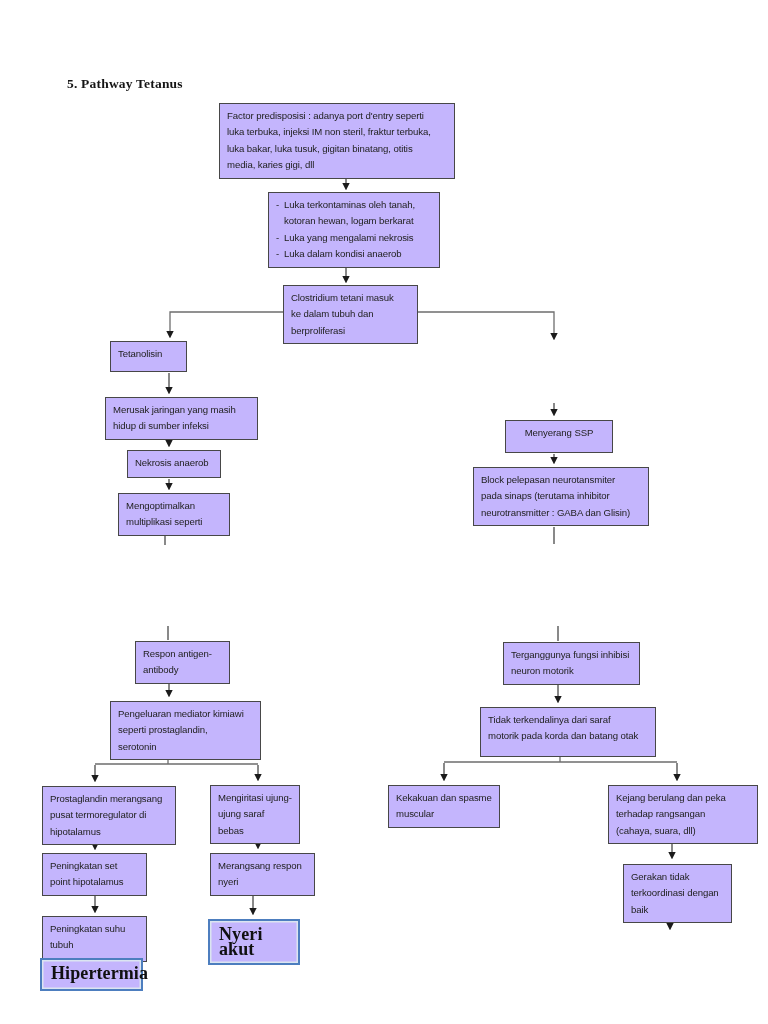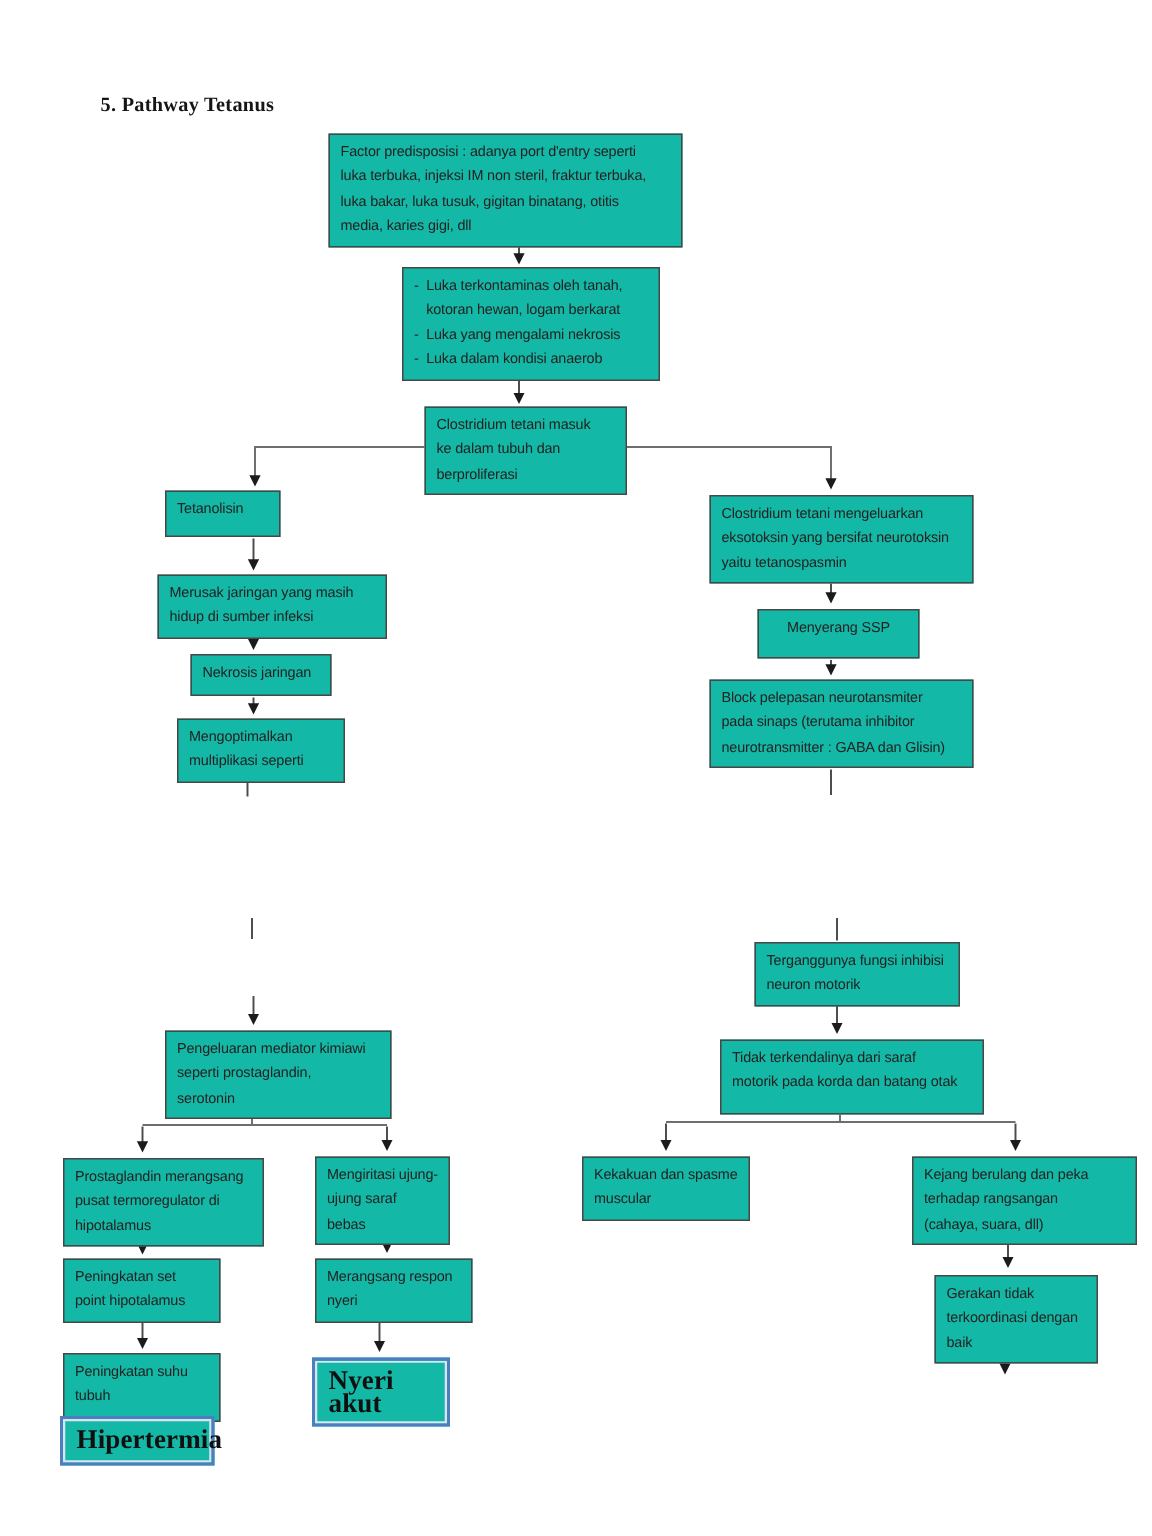--- a/index.html
+++ b/index.html
@@ -1,31 +1,31 @@
 <!DOCTYPE html>
 <html><head>
 <meta charset="utf-8">
 <style>
   * { margin:0; padding:0; box-sizing:border-box; }
   html,body { background:#ffffff; }
   body {
     width:768px; height:1024px; position:relative; overflow:hidden;
     font-family:"Liberation Sans", sans-serif;
   }
-  .page { position:absolute; inset:0; background:#ffffff; }
+  .page { position:absolute; inset:0; background:#ffffff;margin-top:14px; }
   .title {
     position:absolute; left:67px; top:62px;
     font-family:"Liberation Serif", serif; font-weight:bold;
     font-size:13.5px; color:#151515; letter-spacing:0.2px;
   }
   svg.connectors { position:absolute; left:0; top:0; pointer-events:none; }
   .ln { fill:none; stroke:#4a4a4a; stroke-width:1.3; }
   .ln.gray { stroke:#6e6e6e; }
   .node {
-    position:absolute; background:#14b8a6;
+    position:absolute; background:#c4b5fd;
     border:1.3px solid #474747;
     font-size:9.6px; line-height:16.4px; color:#222222;
     padding:4px 7px; white-space:pre-line; letter-spacing:-0.1px;
   }
   .bullets { white-space:normal; }
   .bi { display:flex; gap:5px; }
   .bi .dash { flex:0 0 auto; }
   .bi .bi-text { white-space:pre-line; }
   .diagnosis {
     border:2.2px solid #4d7ebf;
@@ -107,35 +107,34 @@
 
   <div class="node" style="left:283px; top:271px; width:135px; min-height:57px;">Clostridium tetani masuk
 ke dalam tubuh dan
 berproliferasi</div>
 
   <div class="node" style="left:110px; top:327px; width:77px; min-height:31px;">Tetanolisin</div>
 
   <div class="node" style="left:105px; top:383px; width:153px; min-height:37px;">Merusak jaringan yang masih
 hidup di sumber infeksi</div>
 
-  <div class="node" style="left:127px; top:436px; width:94px; min-height:28px;">Nekrosis jaringan</div>
+  <div class="node" style="left:127px; top:436px; width:94px; min-height:28px;">Nekrosis anaerob</div>
 
   <div class="node" style="left:118px; top:479px; width:112px; min-height:37px;">Mengoptimalkan
 multiplikasi seperti</div>
 
-  <div class="node" style="left:473px; top:330px; width:176px; min-height:58px;">Clostridium tetani mengeluarkan
-eksotoksin yang bersifat neurotoksin
-yaitu tetanospasmin</div>
 
   <div class="node" style="left:505px; top:406px; width:108px; min-height:33px; text-align:center;">Menyerang SSP</div>
 
   <div class="node" style="left:473px; top:453px; width:176px; min-height:58px;">Block pelepasan neurotansmiter
 pada sinaps (terutama inhibitor
 neurotransmitter : GABA dan Glisin)</div>
 
+  <div class="node" style="left:135px; top:627px; width:95px; min-height:36px;">Respon antigen-
+antibody</div>
 
   <div class="node" style="left:110px; top:687px; width:151px; min-height:50px;">Pengeluaran mediator kimiawi
 seperti prostaglandin,
 serotonin</div>
 
   <div class="node" style="left:42px; top:772px; width:134px; min-height:52px;">Prostaglandin  merangsang
 pusat termoregulator di
 hipotalamus</div>
 
   <div class="node" style="left:210px; top:771px; width:90px; min-height:46px;">Mengiritasi ujung-

